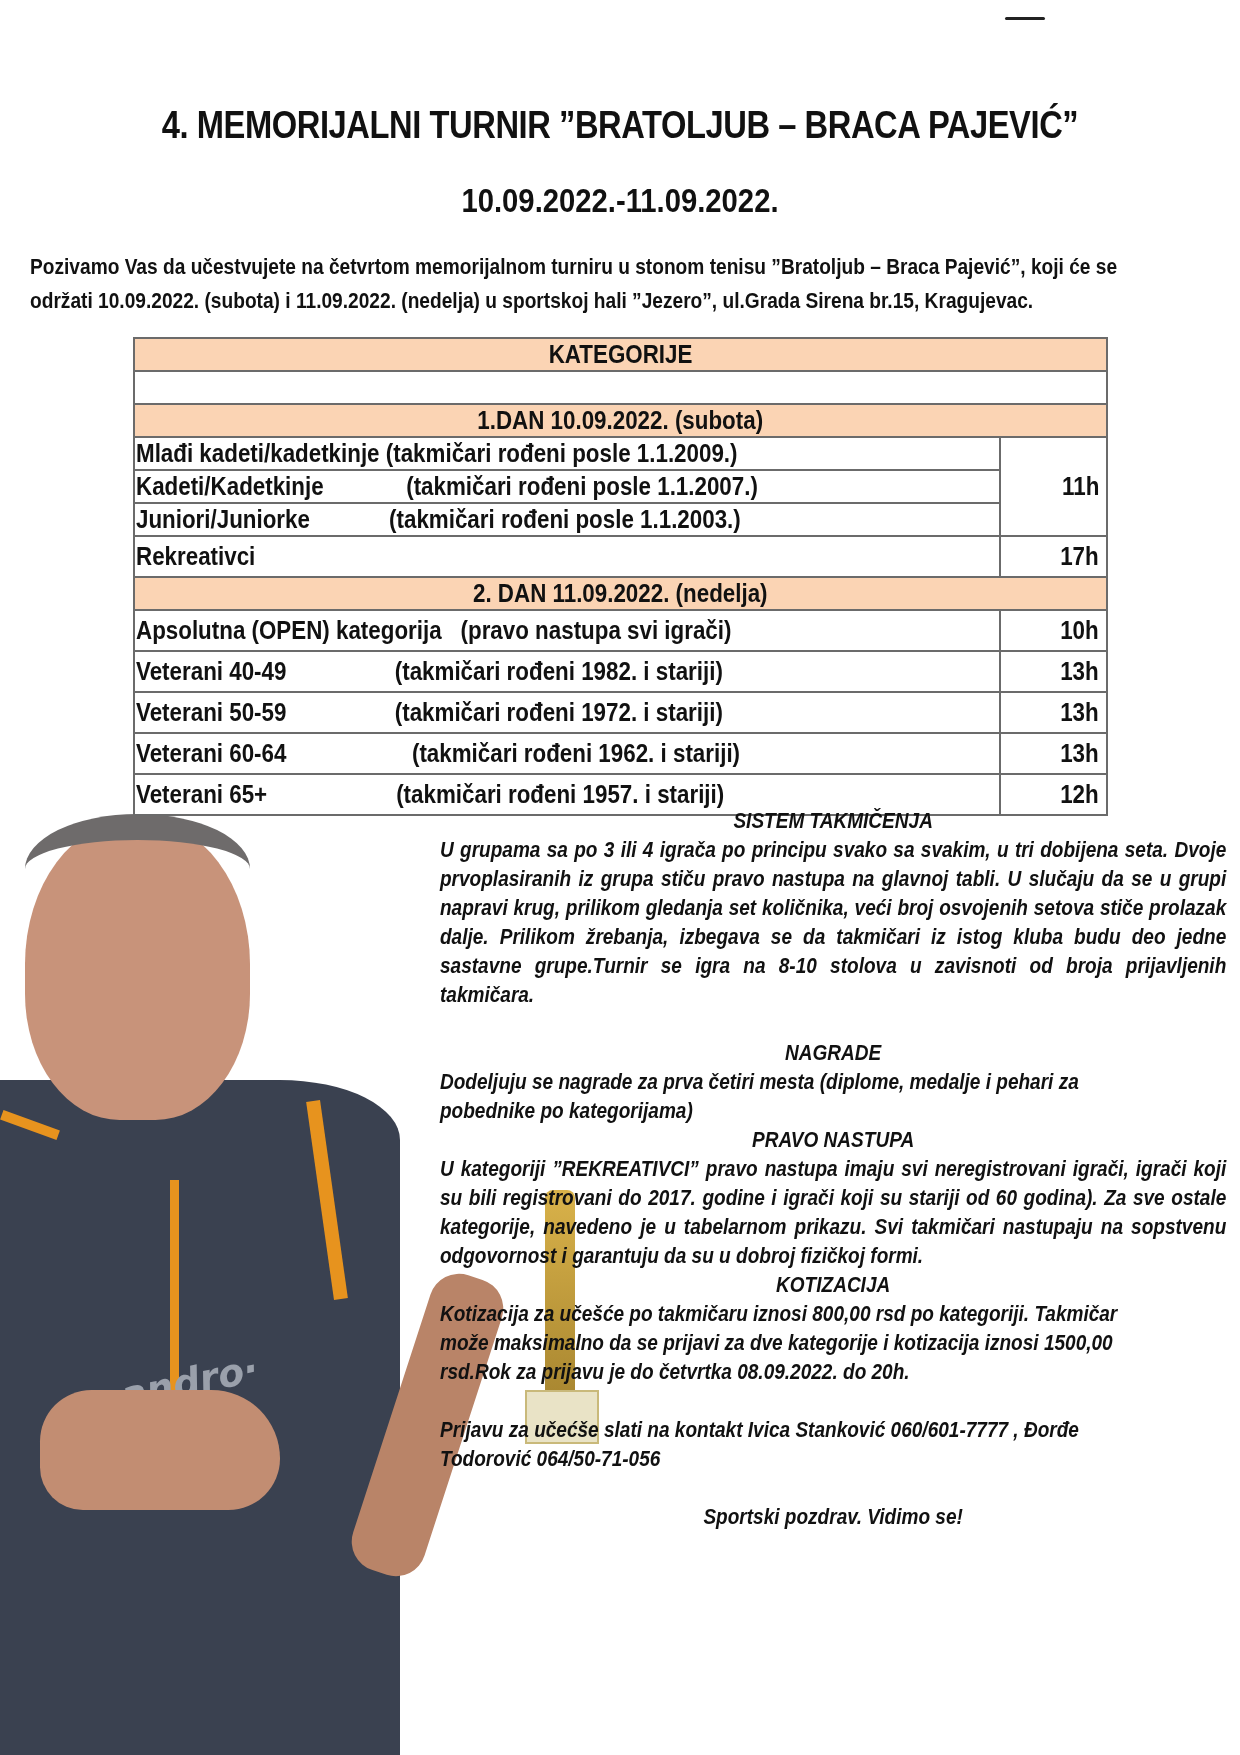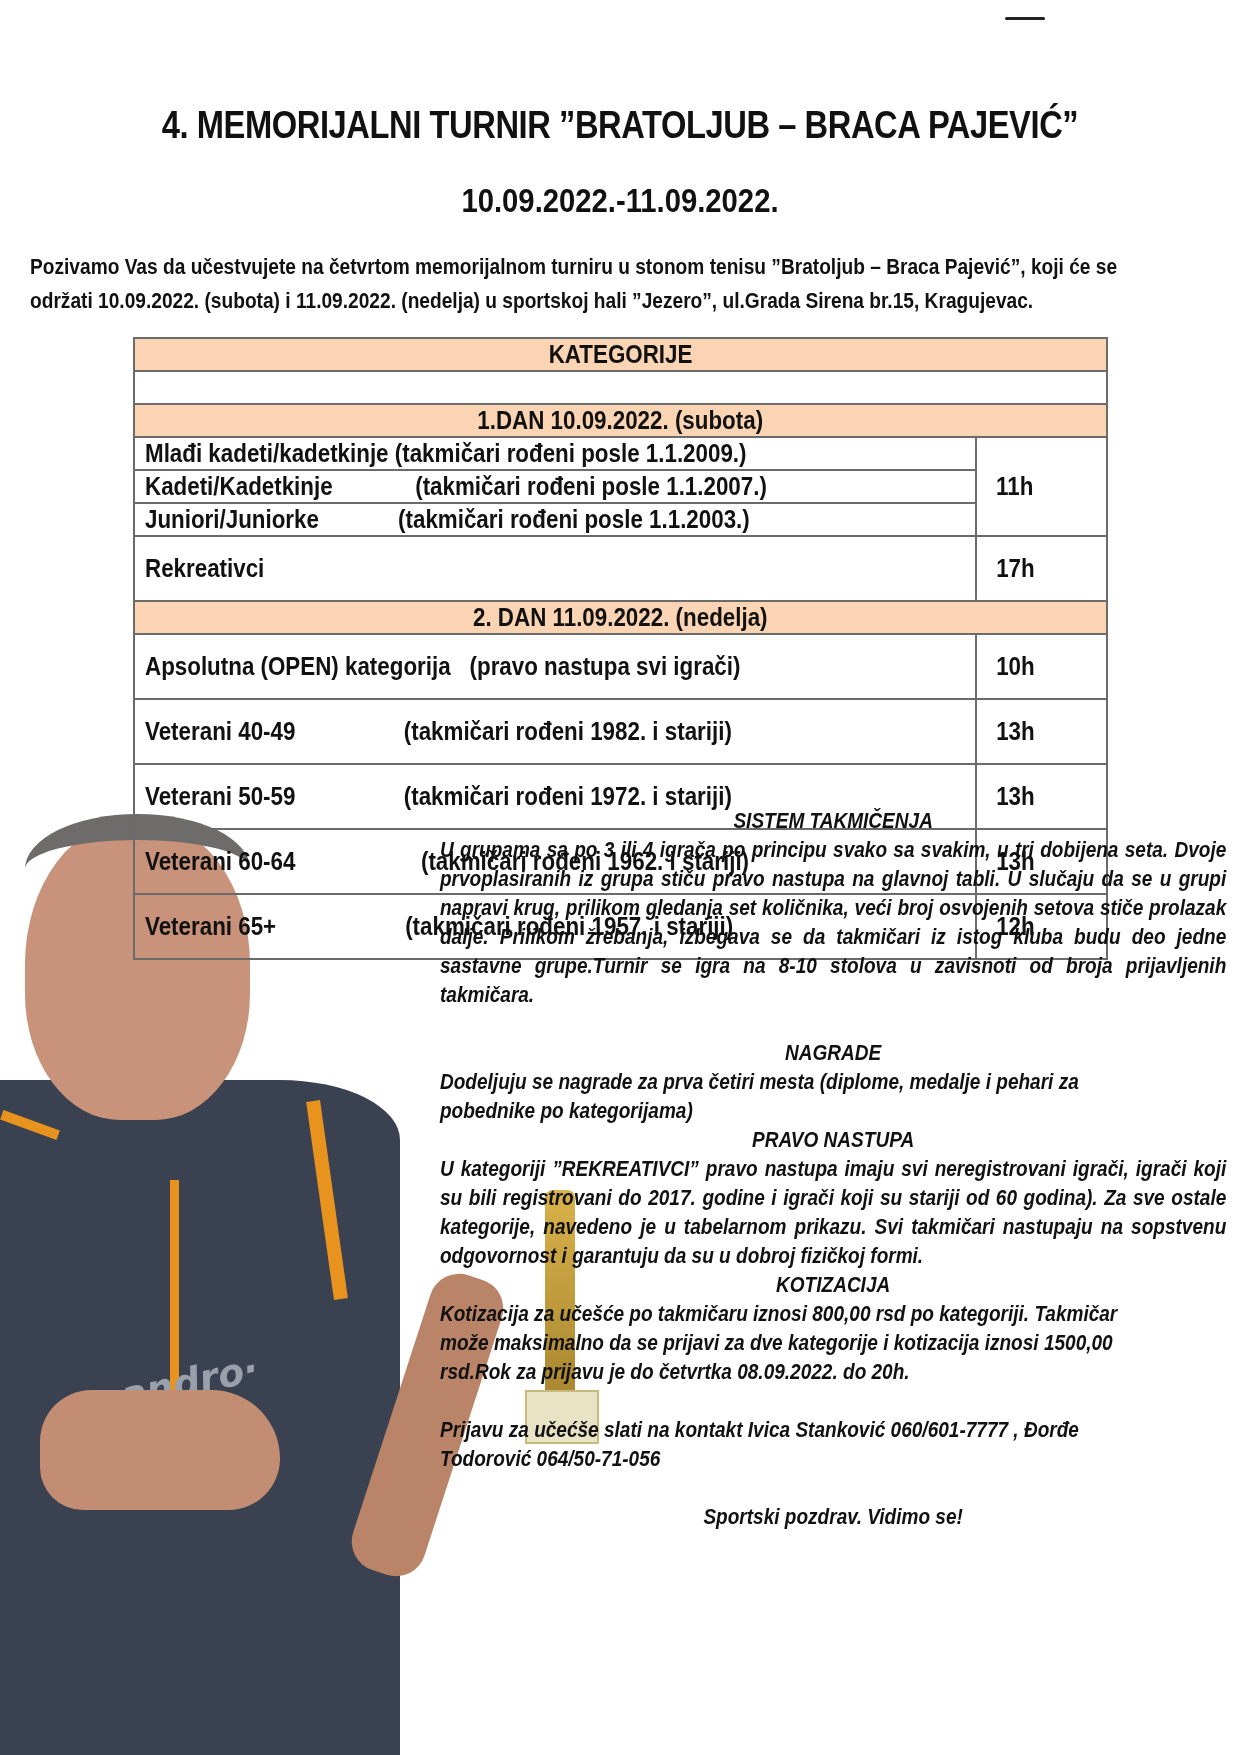--- a/index.html
+++ b/index.html
@@ -26,26 +26,26 @@
     font-size: 22px; font-weight: bold; line-height: 34px;
     transform: scaleX(0.87); transform-origin: left top;
   }
   .intro p { margin: 0; white-space: nowrap; }
 
   table.cats {
     position: absolute; left: 133px; top: 337px; width: 975px;
     border-collapse: collapse; font-size: 26px; font-weight: bold;
   }
   table.cats td {
-    border: 2px solid #6b6b6b; padding: 0 10px; height: 31px; line-height: 31px;
+    border: 2px solid #6b6b6b; padding: 0 1px; height: 31px; line-height: 31px;
     white-space: nowrap; overflow: hidden;
   }
   .hdr { background: #fbd4b4; text-align: center; }
   .blank { height: 31px; }
-  .time { width: 97px; text-align: left; padding: 16px !important; }
+  .time { width: 97px; text-align: right; padding: 4px !important; }
   .sq { display: inline-block; transform: scaleX(0.86); transform-origin: left center; }
   .hdr .sq { transform-origin: center center; }
   .time .sq { transform-origin: center center; }
   .gap { display: inline-block; }
 
   .right-col {
     position: absolute; left: 440px; top: 806px; width: 786px;
     font-size: 22px; font-weight: bold; line-height: 29px; font-style: italic;
   }
   .sec-h { text-align: center; }

